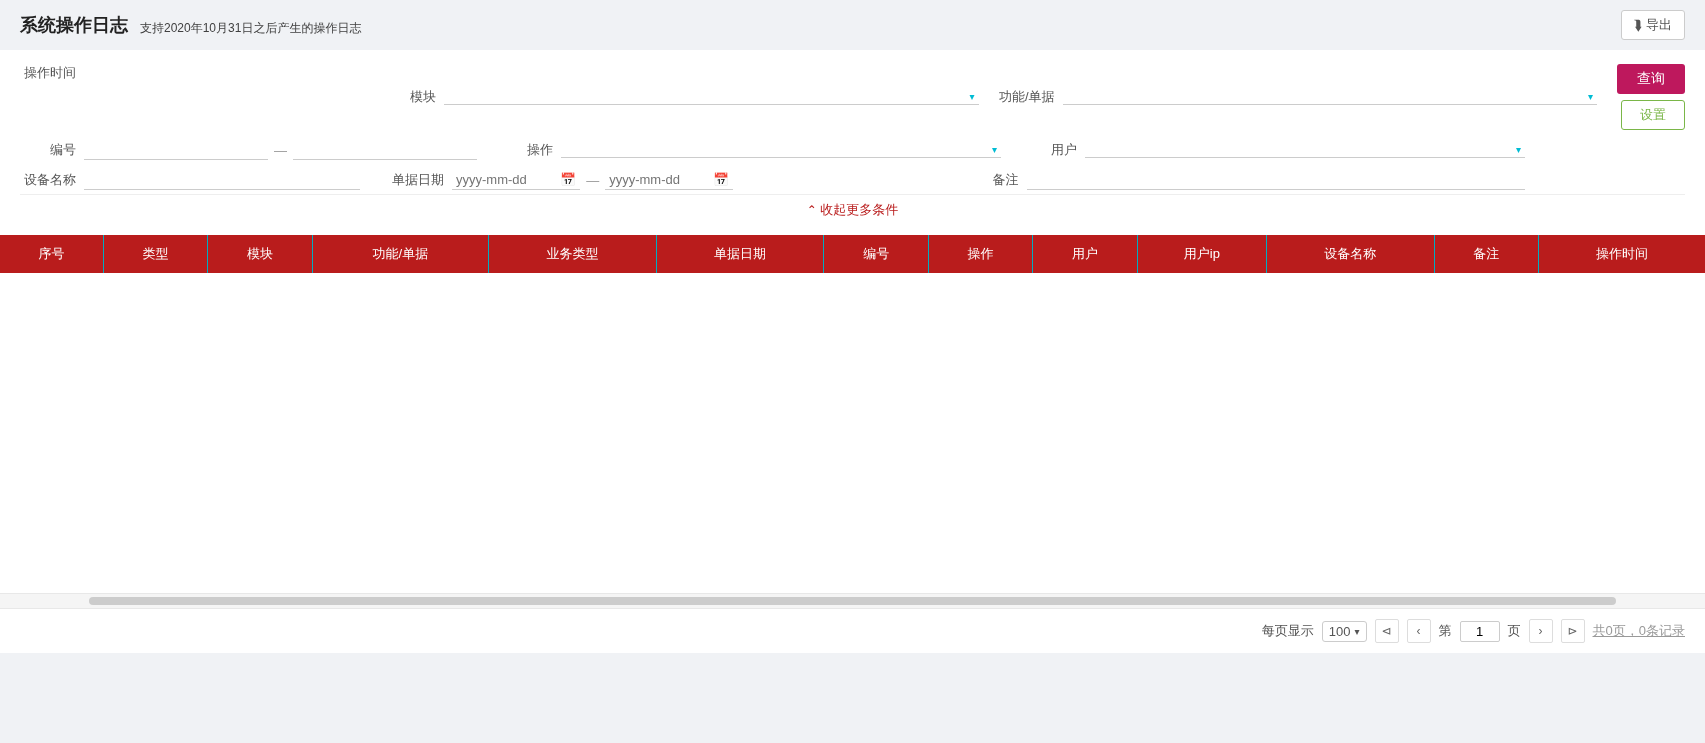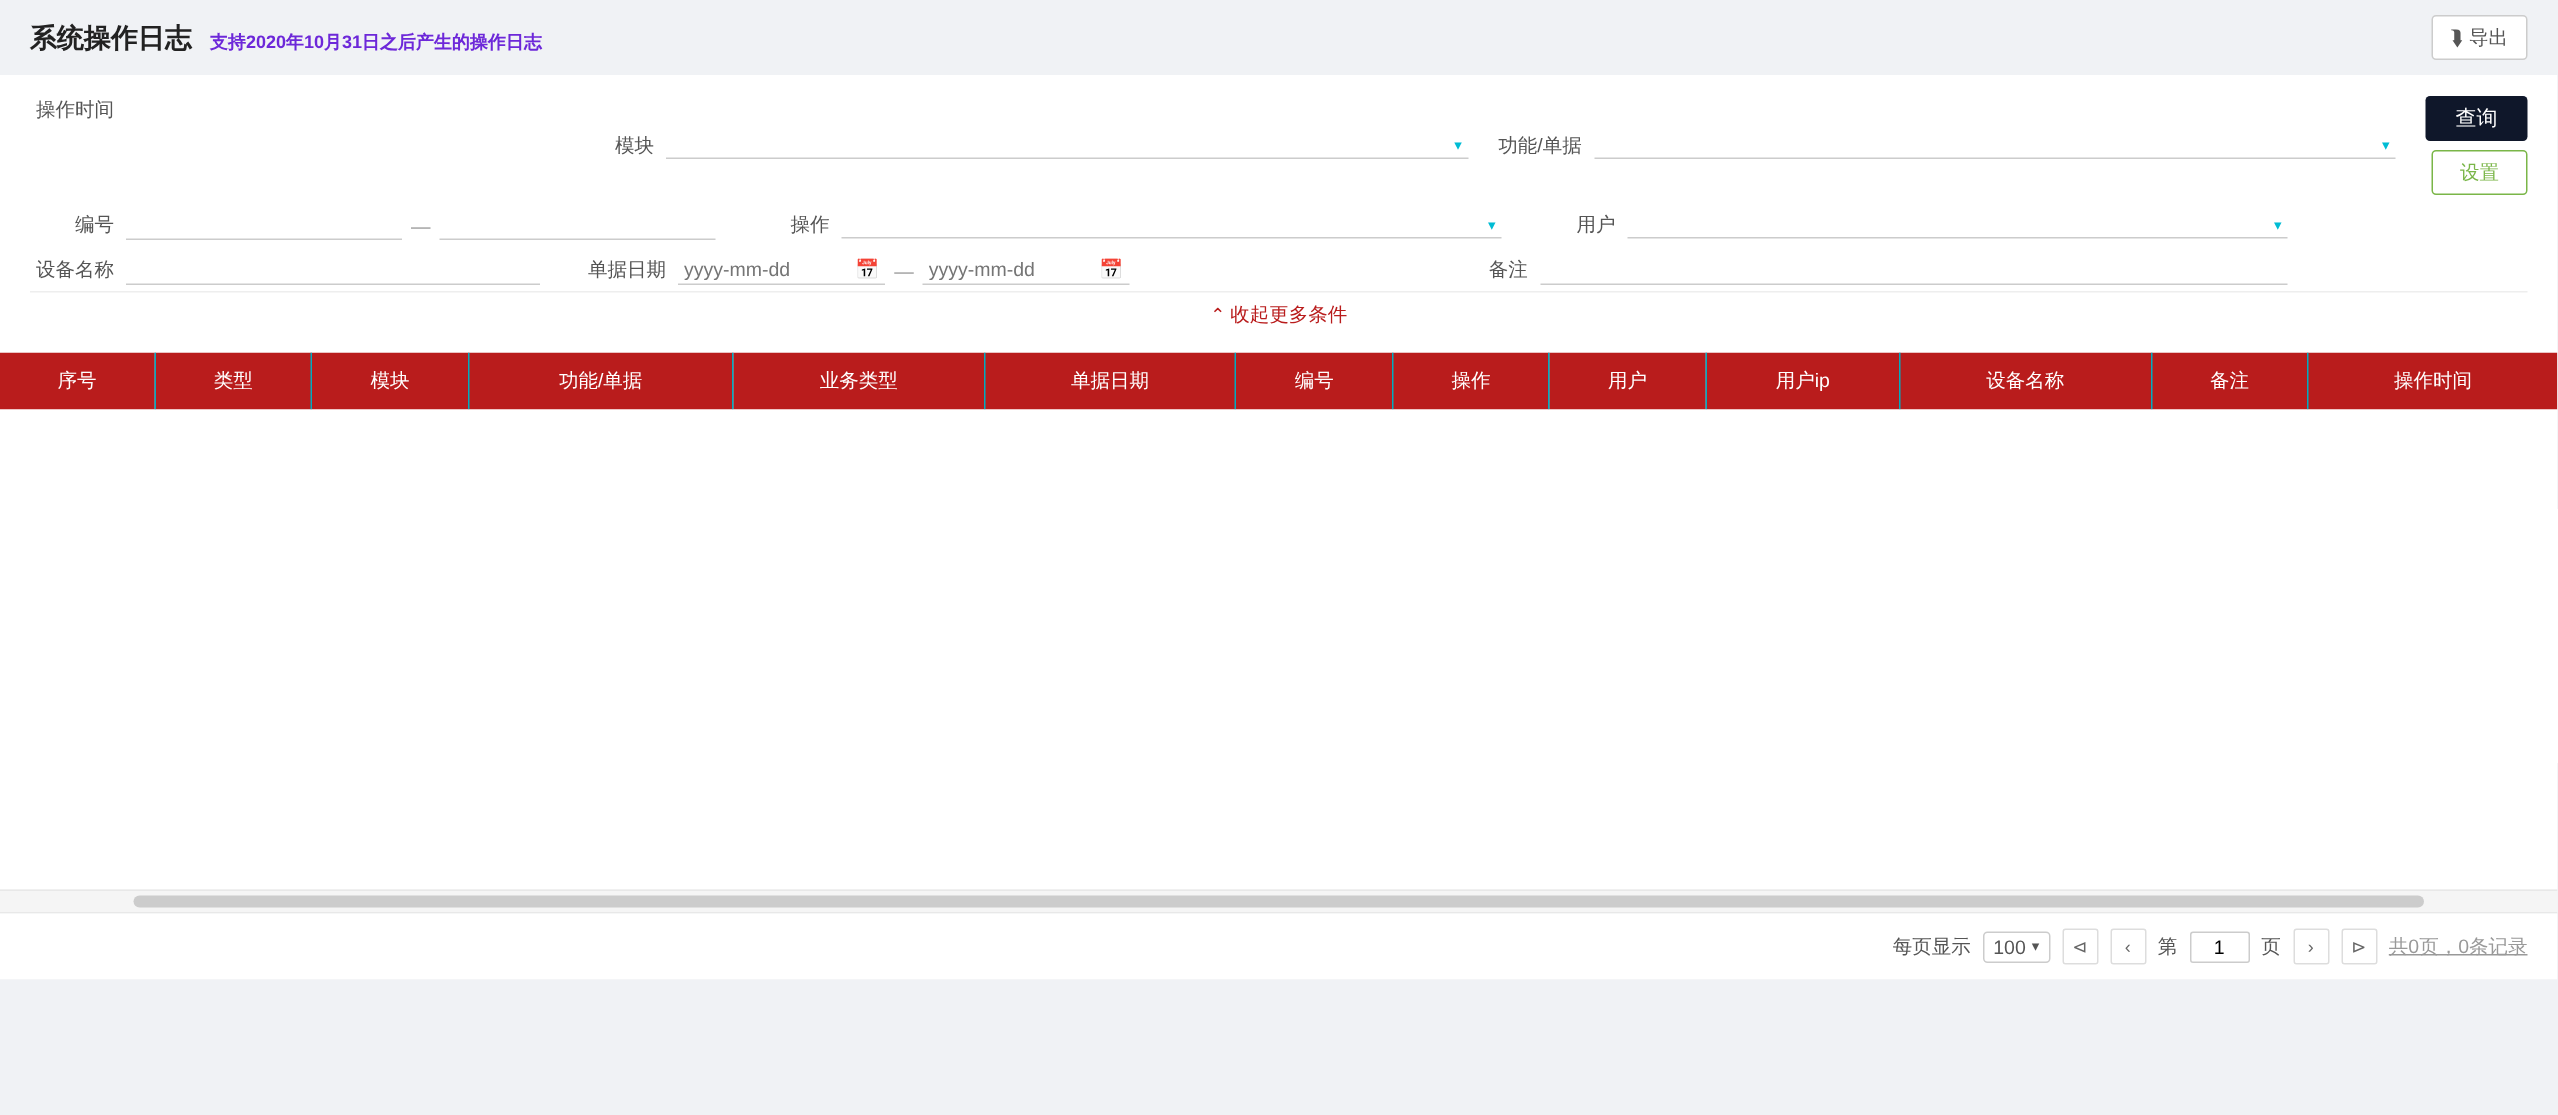--- a/index.html
+++ b/index.html
@@ -6,21 +6,21 @@
     body { background: #f0f2f5; font-size: 13px; color: #333; min-width: 1705px; }
 
     
     .page-header {
       display: flex; align-items: center; justify-content: space-between;
       padding: 10px 20px;
       background: #f0f2f5;
     }
     .page-header-left { display: flex; align-items: flex-end; gap: 12px; }
     .page-title { font-size: 18px; font-weight: bold; color: #222; }
-    .page-subtitle { font-size: 12px; color: #6d28d9; font-weight: bold; }
+    .page-subtitle { font-size: 12px; color: #404040; }
     .export-btn {
       display: flex; align-items: center; gap: 4px;
       padding: 5px 12px; border: 1px solid #ccc; background: #fff;
       cursor: pointer; border-radius: 3px; font-size: 13px; color: #555;
     }
 
     
     .filter-area {
       background: #fff; margin: 0 0 0 0; padding: 14px 20px 10px 20px;
     }
@@ -52,21 +52,21 @@
       border: none; border-bottom: 1px solid #ccc;
       outline: none; font-size: 13px; color: #333;
       padding: 2px 4px; min-width: 140px; background: transparent;
     }
     .filter-input::placeholder { color: #ccc; }
 
     .filter-dash { margin: 0 6px; color: #999; }
 
     
     .btn-query {
-      background: #0f172a; color: #fff; border: none;
+      background: #be185d; color: #fff; border: none;
       padding: 6px 20px; cursor: pointer; border-radius: 3px;
       font-size: 14px; font-weight: 500;
     }
     .btn-settings {
       background: #fff; color: #7ab648; border: 1px solid #7ab648;
       padding: 5px 18px; cursor: pointer; border-radius: 3px;
       font-size: 13px; margin-top: 4px; display: block;
     }
 
     .action-btns {
@@ -137,21 +137,21 @@
       width: 40px; text-align: center; padding: 2px 4px;
       font-size: 13px;
     }
     .page-summary { color: #999; font-size: 13px; text-decoration: underline; }
     .time-col {
       display: flex; flex-direction: column; gap: 4px;
     }
 
     
     .date-input-wrap {
-      display: flex; align-items: center; gap: 14px;
+      display: flex; align-items: center; gap: 4px;
       border-bottom: 1px solid #ccc; padding: 2px 4px;
     }
     .date-input-wrap input {
       border: none; outline: none; font-size: 13px; color: #ccc;
       background: transparent; width: 100px;
     }
     .calendar-icon { color: #00bcd4; font-size: 13px; cursor: pointer; }
 
     .top-row {
       display: flex; width: 100%; margin-bottom: 10px;

